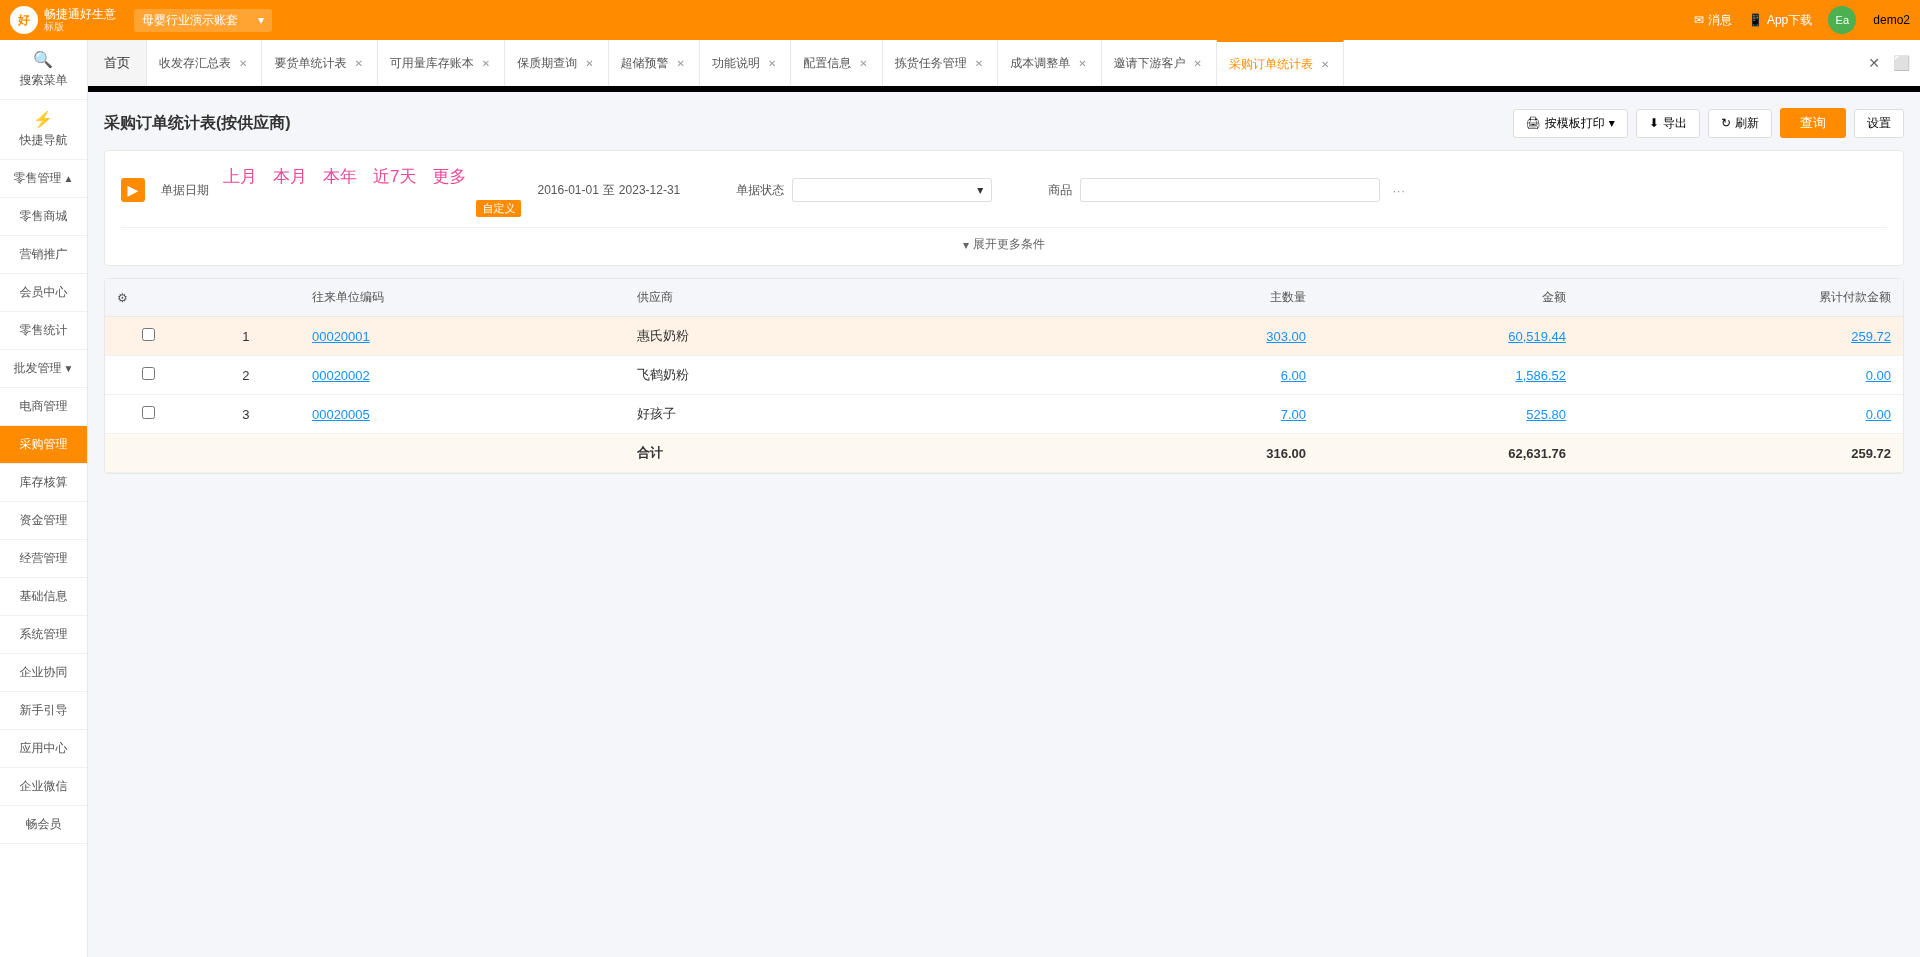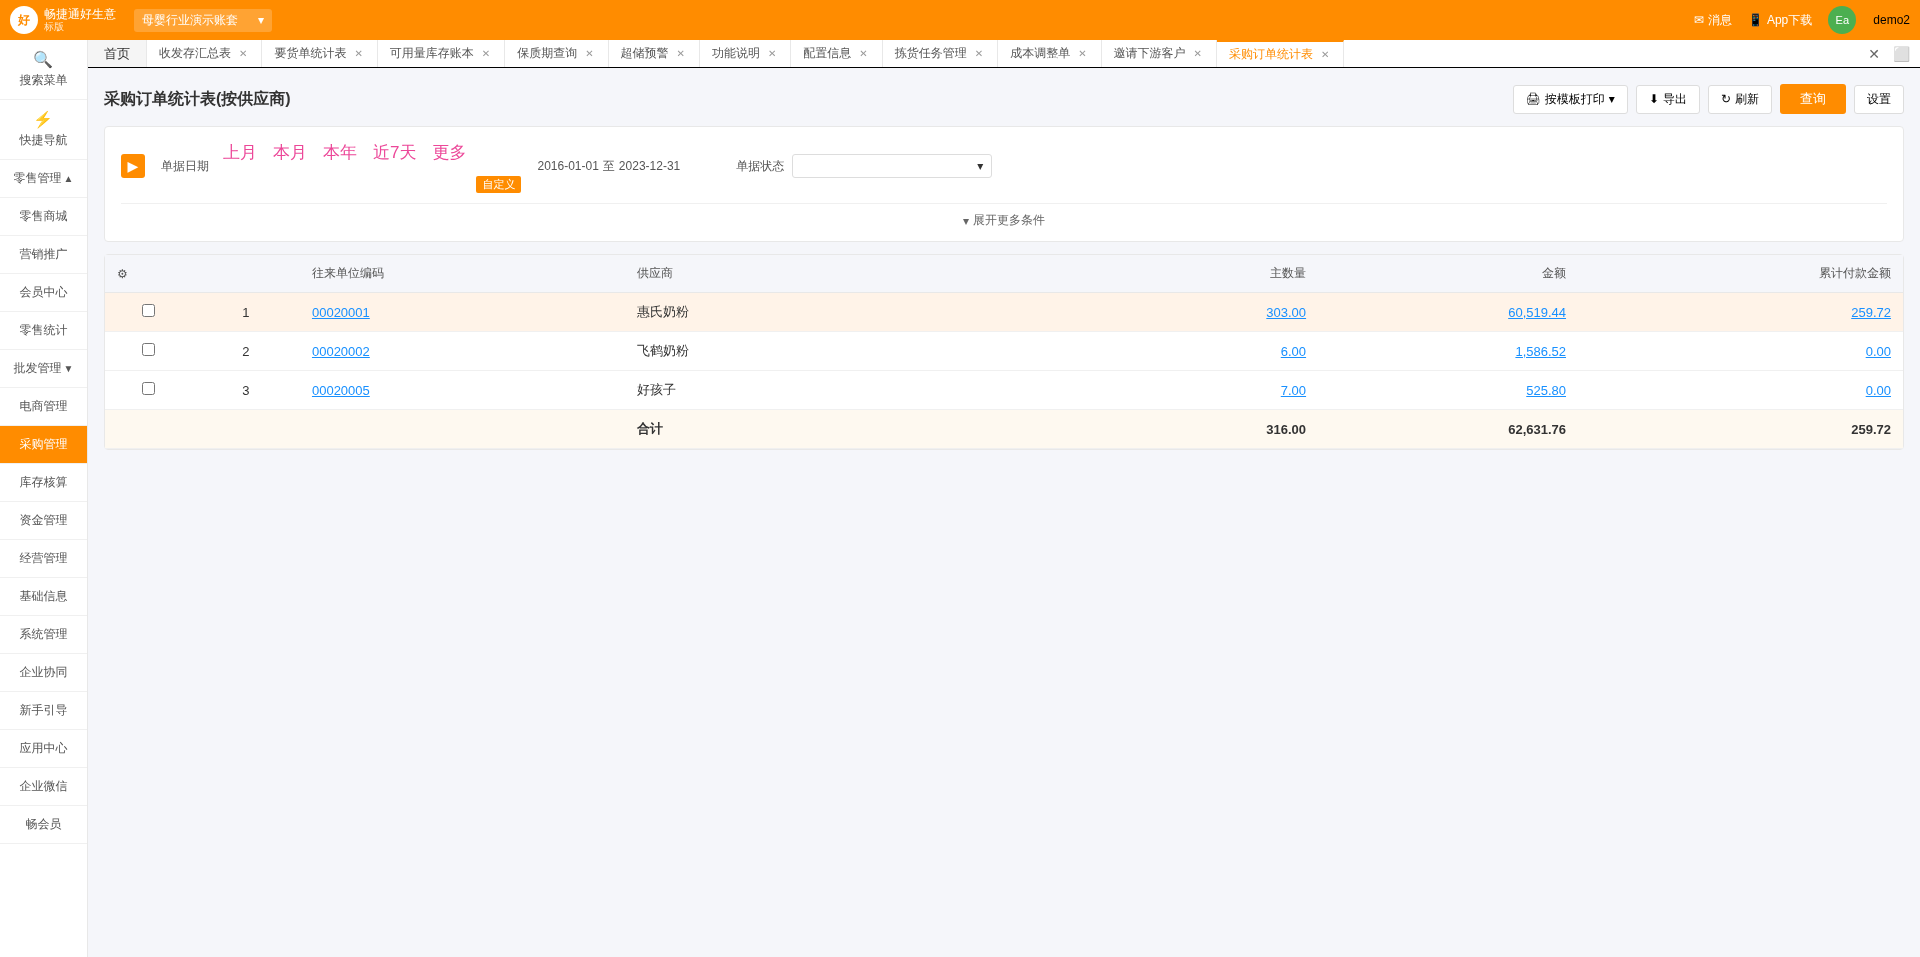--- a/index.html
+++ b/index.html
@@ -21,21 +21,21 @@
     
     .sidebar { width: 88px; background: #fff; border-right: 1px solid #e8e8e8; display: flex; flex-direction: column; overflow-y: auto; }
     .sidebar-item { padding: 10px 4px; text-align: center; font-size: 12px; color: #555; cursor: pointer; border-bottom: 1px solid #f0f0f0; display: flex; flex-direction: column; align-items: center; gap: 3px; }
     .sidebar-item.active { background: #ff8c00; color: #fff; }
     .sidebar-item .nav-icon { font-size: 16px; }
 
     
     .content-area { flex: 1; display: flex; flex-direction: column; overflow: hidden; }
 
     
-    .tab-bar { height: 28px; background: #fff; display: flex; align-items: center; overflow-x: auto; border-bottom: 1px solid #000000; }
+    .tab-bar { height: 52px; background: #fff; display: flex; align-items: center; overflow-x: auto; border-bottom: 6px solid #000000; }
     .tab-home { padding: 0 16px; height: 100%; display: flex; align-items: center; background: #f5f5f5; color: #333; font-size: 13px; border-right: 1px solid #e8e8e8; cursor: pointer; }
     .tab-item { padding: 0 12px; height: 100%; display: flex; align-items: center; gap: 6px; font-size: 12px; color: #555; border-right: 1px solid #e8e8e8; cursor: pointer; white-space: nowrap; }
     .tab-item.active { background: #fff; color: #ff8c00; border-top: 2px solid #ff8c00; }
     .tab-close { font-size: 10px; color: #999; cursor: pointer; padding: 2px; }
     .tab-bar-actions { margin-left: auto; display: flex; align-items: center; padding: 0 8px; gap: 8px; }
     .tab-bar-action-btn { width: 20px; height: 20px; display: flex; align-items: center; justify-content: center; cursor: pointer; color: #666; font-size: 14px; }
 
     
     .page-content { flex: 1; overflow-y: auto; padding: 16px; background: #f5f6fa; }
     .page-header { display: flex; align-items: center; justify-content: space-between; margin-bottom: 12px; }
@@ -277,20 +277,25 @@
             <span>2016-01-01</span>
             <span> 至 </span>
             <span>2023-12-31</span>
           </div>
           <div class="filter-item" style="margin-left:40px;text-align:center;">
             <span class="filter-label">单据状态</span>
             <div class="filter-select" style="min-width:200px;">
               <span>&nbsp;</span>
               <span>▾</span>
             </div>
+          </div>
+          <div class="filter-item" style="margin-left:40px;">
+            <span class="filter-label">商品</span>
+            <input class="filter-input" style="min-width: 300px;">
+            <span style="color:#999;cursor:pointer;margin-left:4px;">···</span>
           </div>
         </div>
         <div class="expand-btn">
           <span>▾</span>
           <span>展开更多条件</span>
         </div>
       </div>
 
       <div class="table-container">
         <table class="data-table">

